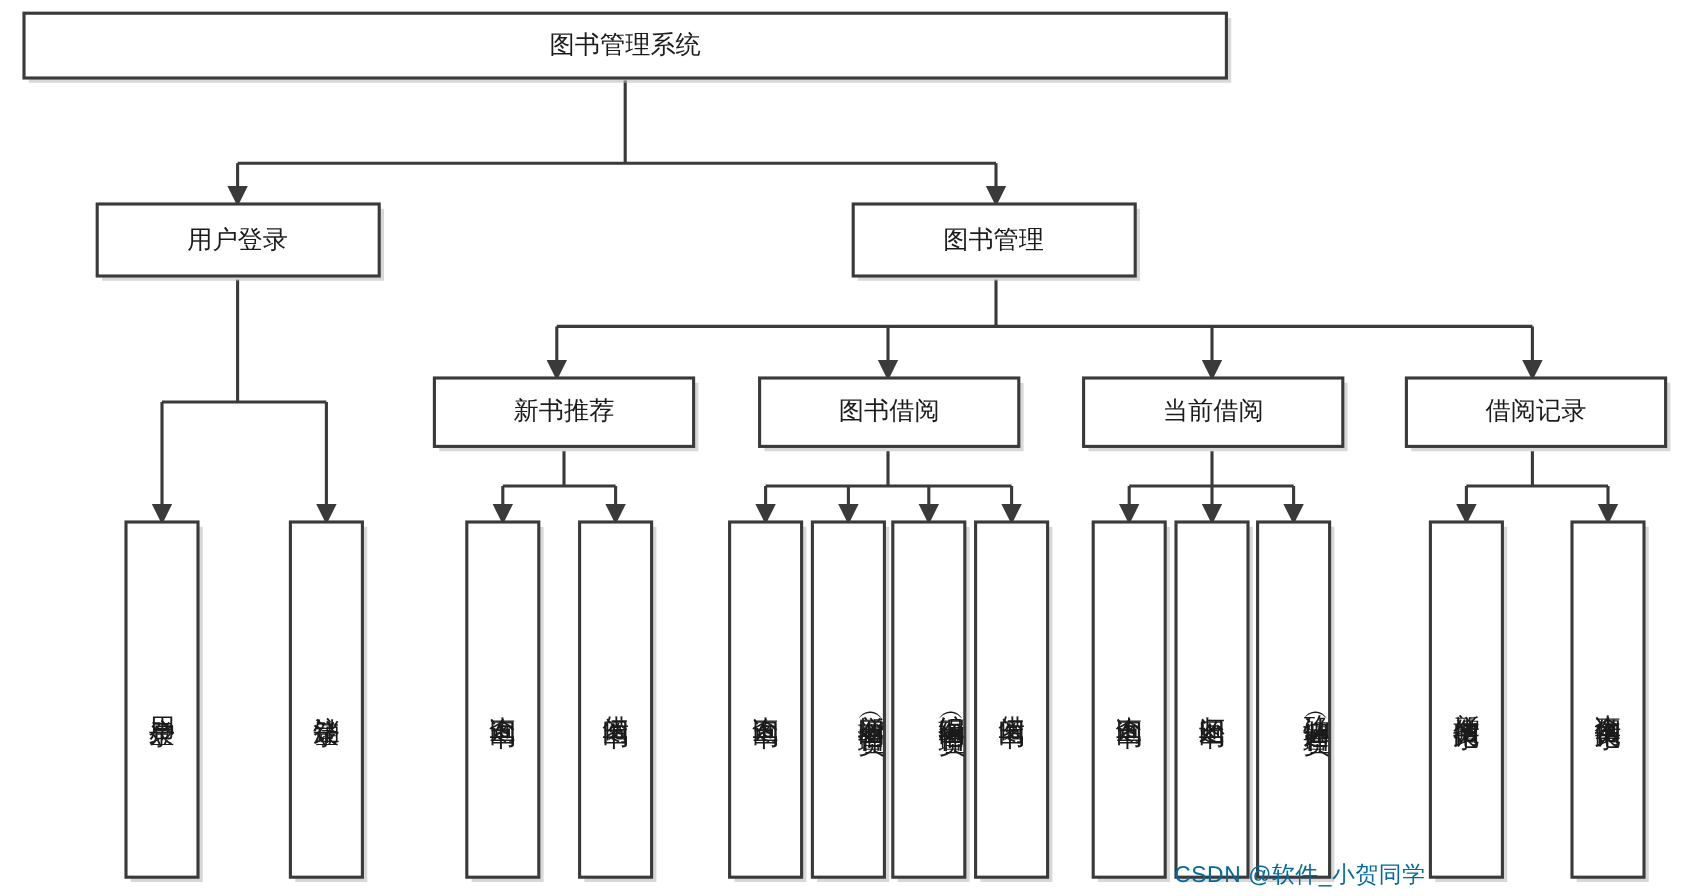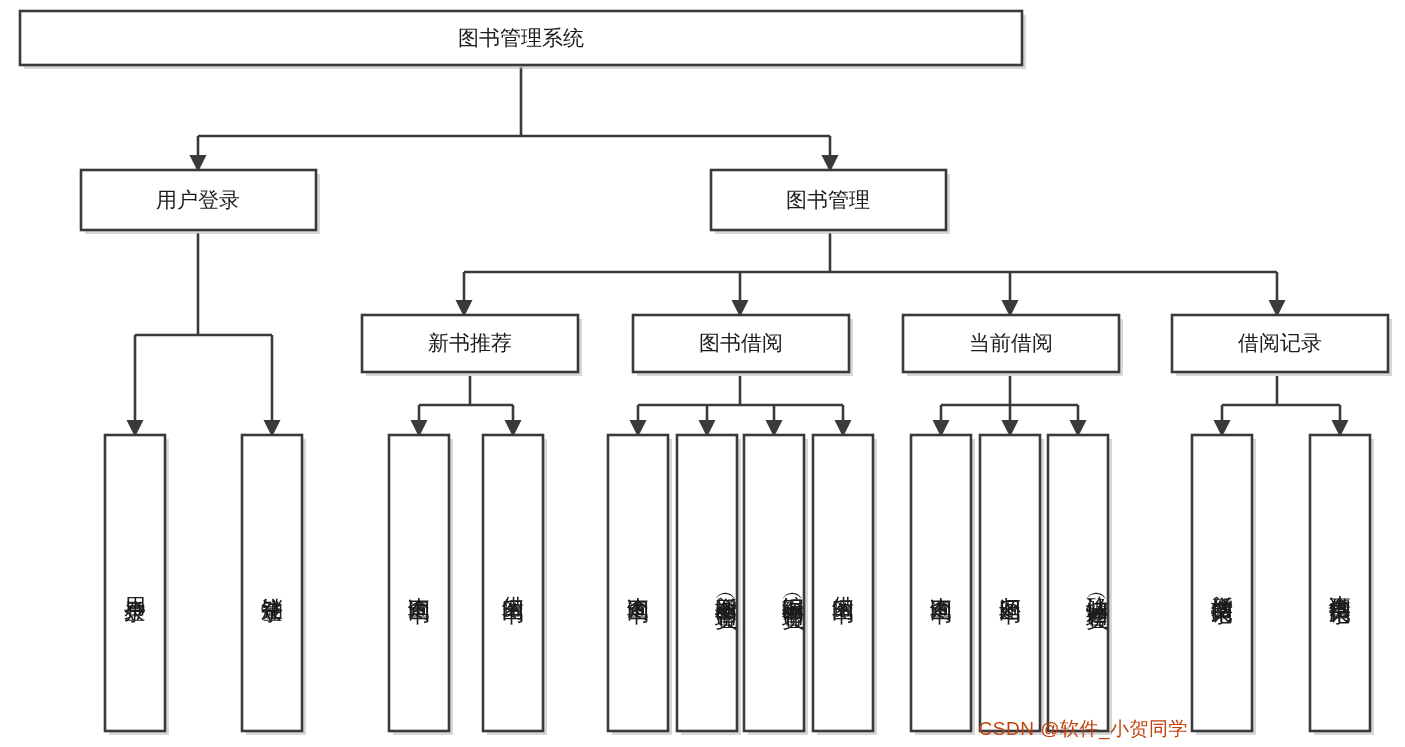--- a/index.html
+++ b/index.html
@@ -54,21 +54,21 @@
     pointer-events:none;
   }
   .vlabel.center{align-items:center;}
 
   #watermark{
     position:absolute;
     right:8px;
     bottom:5px;
     font-family:"Liberation Sans","DejaVu Sans",sans-serif;
     font-size:19px;
-    color:#c2410c;
+    color:#0369a1;
     white-space:nowrap;
     letter-spacing:.5px;
   }
 </style>
 </head>
 <body>
 
 <div id="stage">
 
   <svg id="diagram" viewBox="0 0 1405 747">

